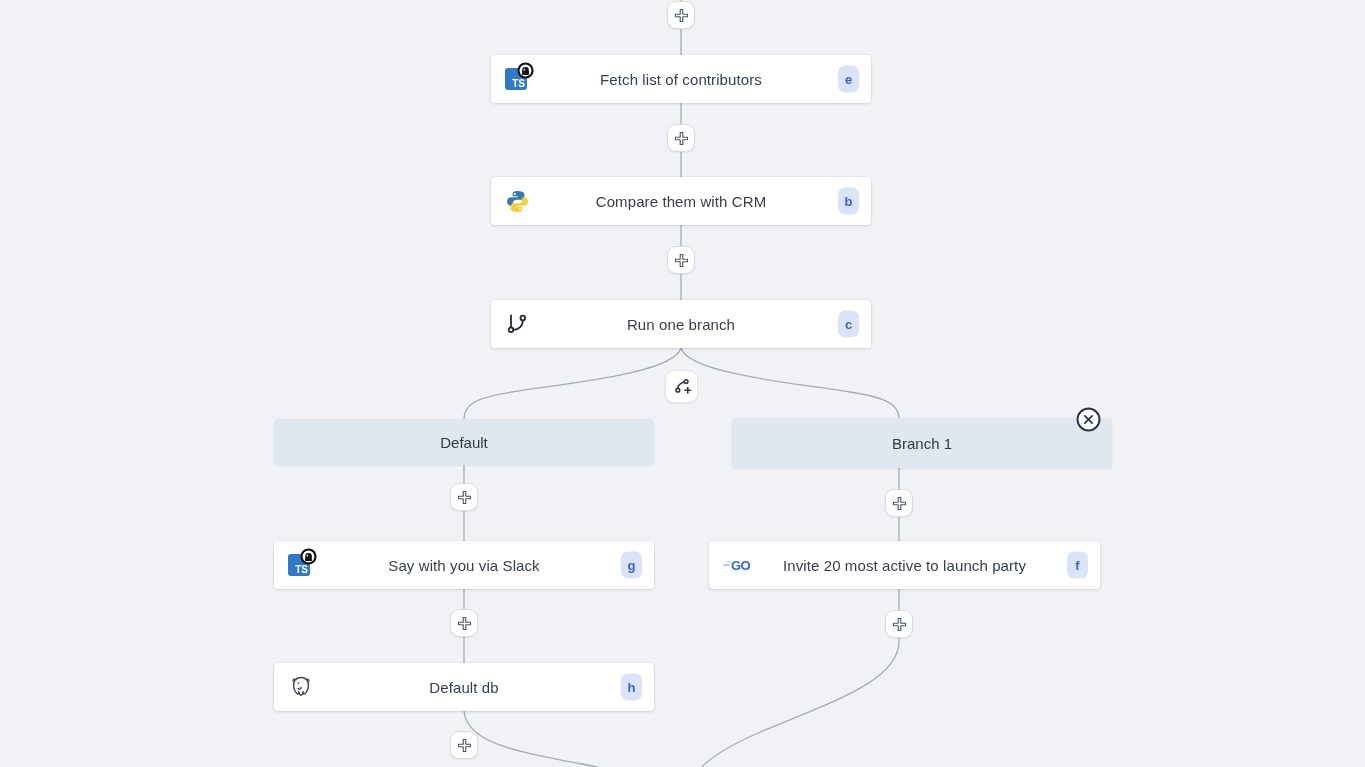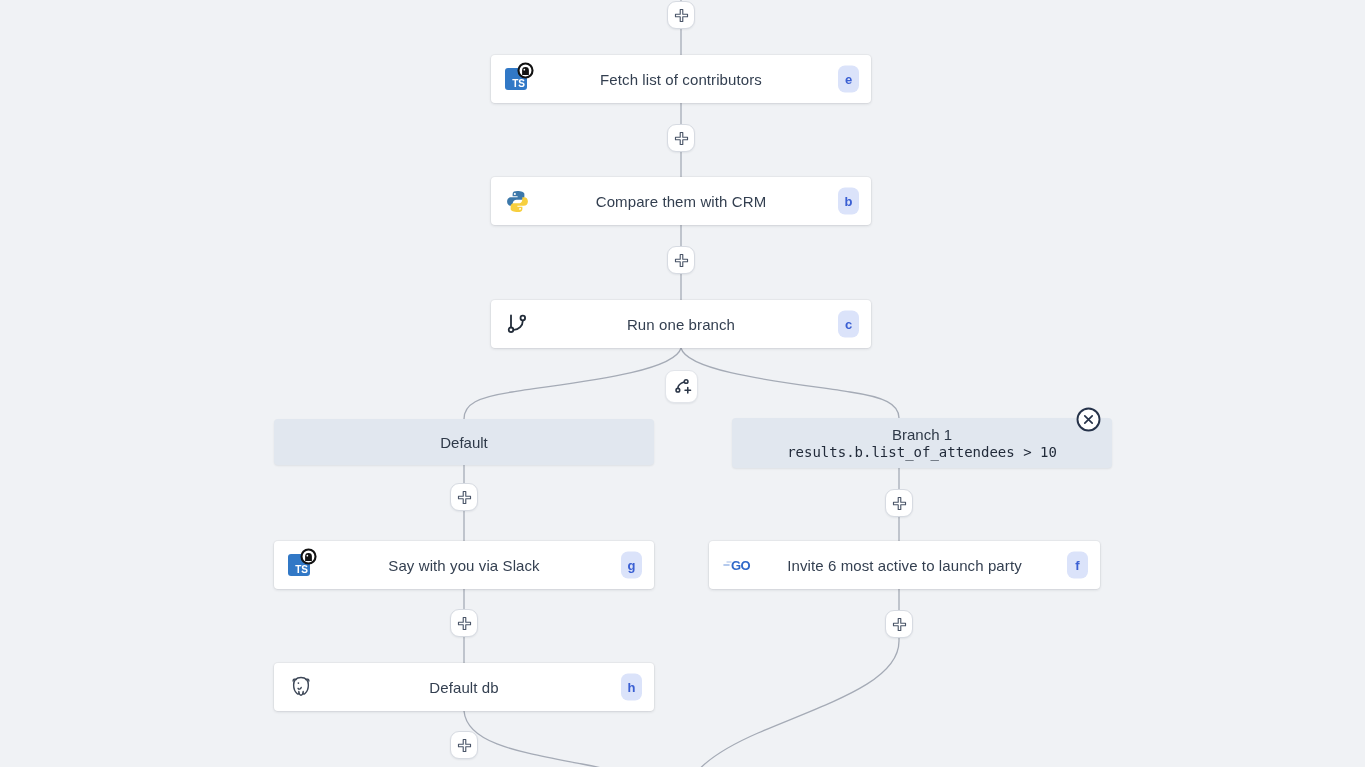--- a/index.html
+++ b/index.html
@@ -166,21 +166,20 @@
     <span class="label">Run one branch</span>
     <span class="badge">c</span>
   </div>
 
   <div class="branch-header" style="left:274px;top:419px;height:46px;">
     <span class="btitle">Default</span>
   </div>
 
   <div class="branch-header" style="left:732px;top:418px;height:50px;">
     <span class="btitle">Branch 1</span>
-    <span class="bcond">results.b.list_of_attendees &gt; 10</span>
   </div>
 
   <button class="close-btn" style="left:1075px;top:406px;">
     <svg width="27" height="27" viewBox="0 0 27 27">
       <circle cx="13.5" cy="13.5" r="11" fill="#fff" stroke="#26334a" stroke-width="1.9"></circle>
       <path d="M9.8 9.8 l7.4 7.4 M17.2 9.8 l-7.4 7.4" stroke="#26334a" stroke-width="1.7" stroke-linecap="round"></path>
     </svg>
   </button>
 
   <div class="node" style="left:274px;top:541px;">
@@ -213,17 +212,17 @@
   </div>
 
   <div class="node" style="left:709px;top:541px;padding-left:11px;">
     <span class="iconwrap">
       <svg width="34" height="16" viewBox="0 0 34 16">
         <path d="M1 8 h5" stroke="#9db9e8" stroke-width="1.6" stroke-linecap="round"></path>
         <path d="M4 5 h4" stroke="#c3d3ef" stroke-width="1.3" stroke-linecap="round"></path>
         <text x="8" y="12.5" font-family="Liberation Sans, sans-serif" font-size="13" font-weight="bold" fill="#3069c9" letter-spacing="-0.5">GO</text>
       </svg>
     </span>
-    <span class="label">Invite 6 most active to launch party</span>
+    <span class="label">Invite 20 most active to launch party</span>
     <span class="badge">f</span>
   </div>
 
 </div>
 
 </body></html>

